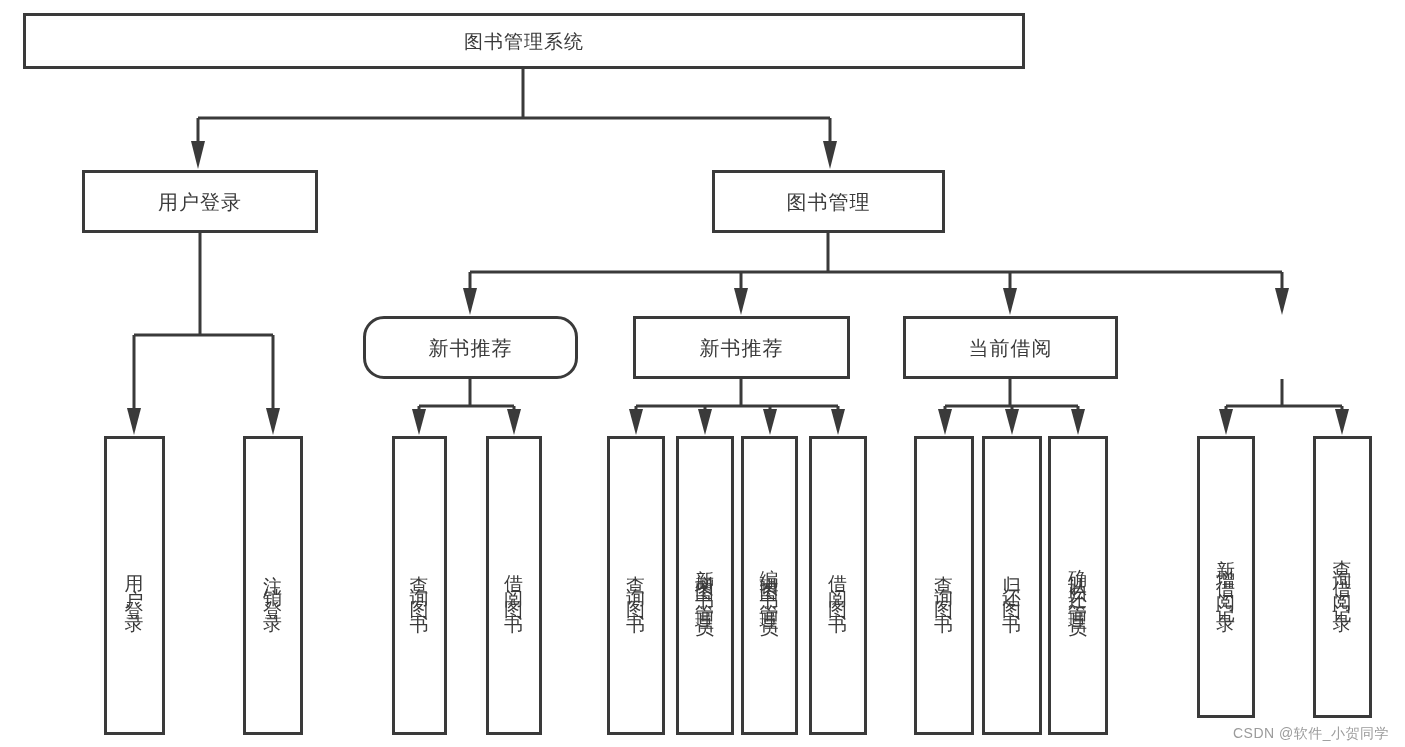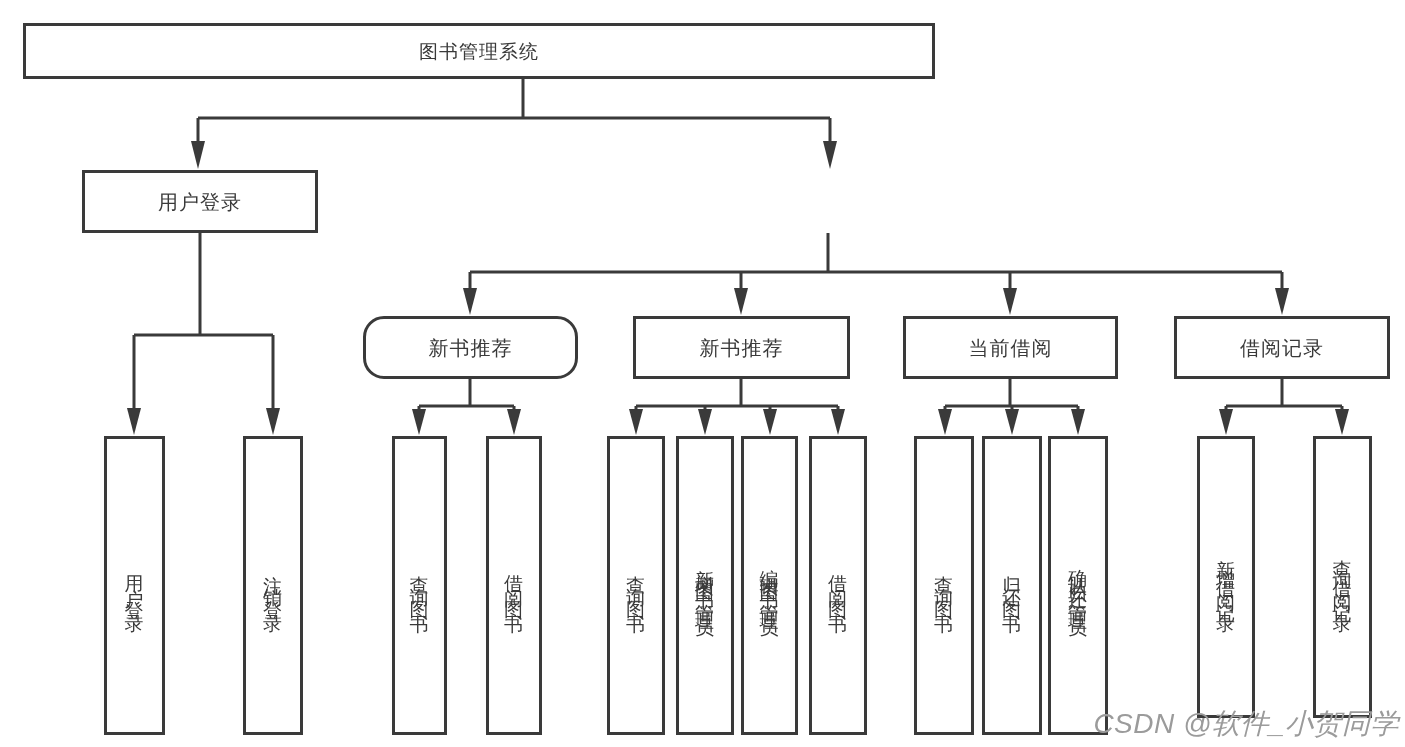--- a/index.html
+++ b/index.html
@@ -36,26 +36,25 @@
     text-orientation:mixed;
     font-size:19px;
     letter-spacing:13px;
     line-height:1;
     white-space:nowrap;
   }
   .leaf-label.med{letter-spacing:11px;}
   .leaf-label.long{letter-spacing:7px;}
   .watermark{
     position:absolute;
-    right:6px;bottom:4px;
-    font-size:28px;
+    right:16px;bottom:4px;
+    font-size:14px;
     color:var(--watermark);
     letter-spacing:0.5px;
     white-space:nowrap;
-    font-style:italic;
   }
 </style>
 </head>
 <body>
 
 <div class="canvas">
 
   <svg class="wires" viewBox="0 0 1405 747" xmlns="http://www.w3.org/2000/svg">
 
     <g>
@@ -99,39 +98,39 @@
       <polygon points="1071,409 1085,409 1078,435"></polygon>
     </g>
 
     <g>
       <path d="M1282 379 V406 M1226 406 H1342 M1226 406 V414 M1342 406 V414"></path>
       <polygon points="1219,409 1233,409 1226,435"></polygon>
       <polygon points="1335,409 1349,409 1342,435"></polygon>
     </g>
   </svg>
 
-  <div class="box root" style="left:23px;top:23px;width:912px;height:56px;">
+  <div class="box root" style="left:23px;top:13px;width:1002px;height:56px;">
     <span class="h-label">图书管理系统</span>
   </div>
 
   <div class="box" style="left:82px;top:170px;width:236px;height:63px;">
     <span class="h-label">用户登录</span>
+  </div>
+  <div class="box" style="left:712px;top:170px;width:233px;height:63px;">
+    <span class="h-label">图书管理</span>
   </div>
 
   <div class="box" style="left:363px;top:316px;width:215px;height:63px;border-radius:21px;">
     <span class="h-label">新书推荐</span>
   </div>
   <div class="box" style="left:633px;top:316px;width:217px;height:63px;">
     <span class="h-label">新书推荐</span>
   </div>
   <div class="box" style="left:903px;top:316px;width:215px;height:63px;">
     <span class="h-label">当前借阅</span>
-  </div>
-  <div class="box" style="left:1174px;top:316px;width:216px;height:63px;">
-    <span class="h-label">借阅记录</span>
   </div>
 
   <div class="box" style="left:104px;top:436px;width:61px;height:299px;">
     <span class="leaf-label">用户登录</span>
   </div>
   <div class="box" style="left:243px;top:436px;width:60px;height:299px;">
     <span class="leaf-label">注销登录</span>
   </div>
 
   <div class="box" style="left:392px;top:436px;width:55px;height:299px;">

